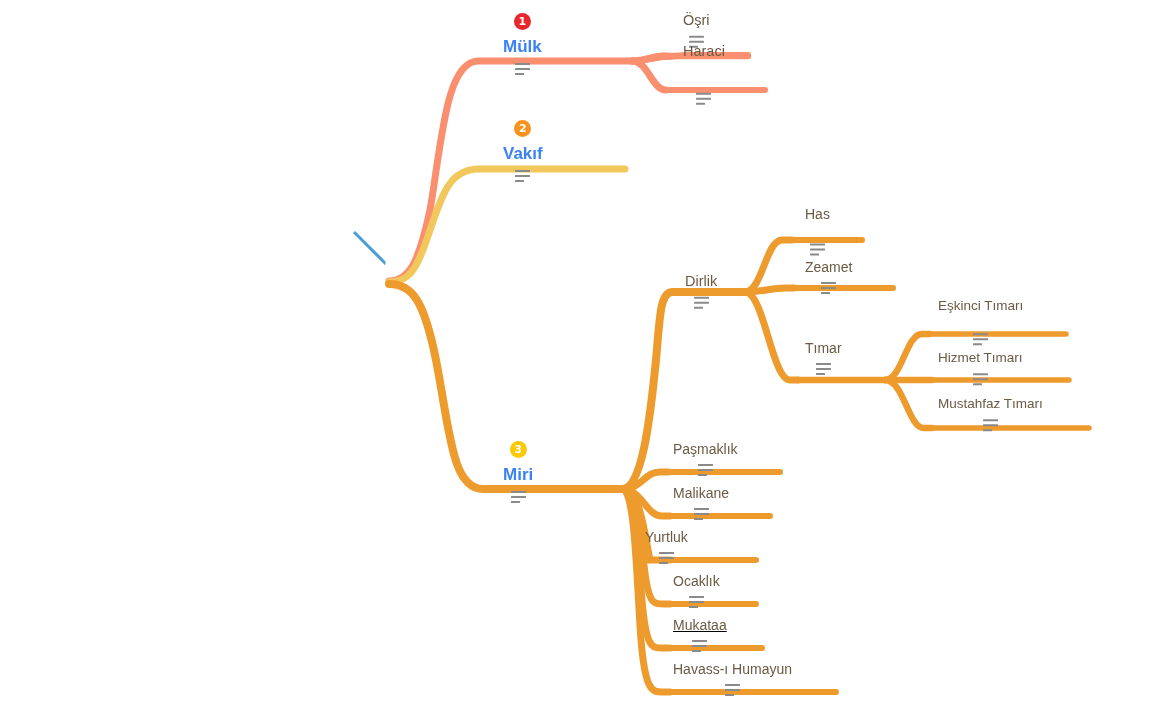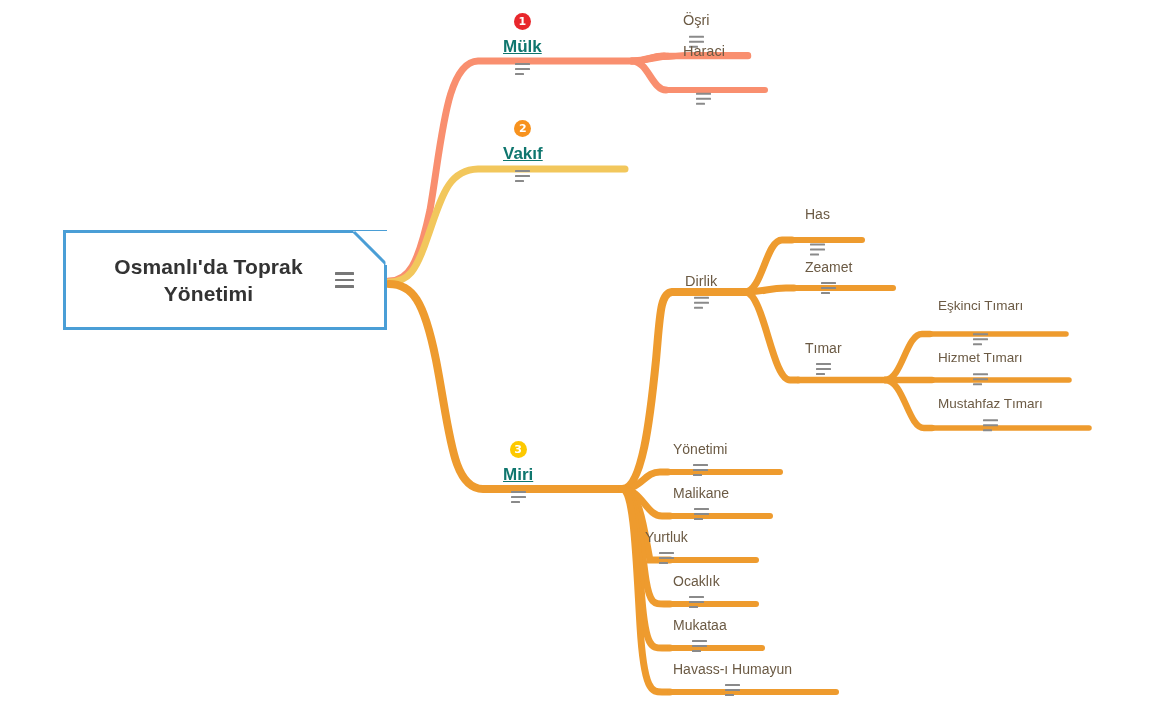--- a/index.html
+++ b/index.html
@@ -39,21 +39,21 @@
   
   .topic{
     position:absolute;
     display:flex;align-items:center;gap:8px;
     white-space:nowrap;
     transform:translateY(-50%);
     flex-direction:column;
   }
   .topic .label{line-height:1;}
 
-  .lvl1 .label{font-size:17px;font-weight:bold;color:#0f766e;text-decoration:underline;}
+  .lvl1 .label{font-size:17px;font-weight:bold;color:#3b82f6;}
   .lvl2 .label{font-size:14.5px;color:#6b5a44;}
   .lvl3 .label{font-size:14px;color:#6b5a44;}
   .lvl3b .label{font-size:13.5px;color:#6b5a44;}
 
   
   .badge{
     width:17px;height:17px;border-radius:50%;
     display:inline-flex;align-items:center;justify-content:center;
     color:#ffffff;font-size:11px;font-weight:bold;
     line-height:1;flex:0 0 auto;
@@ -131,30 +131,20 @@
     <path d="M622,489 C638,489 640,540 646,580 C650,604 654,604 664,604 L670,604" stroke="#EE9B2E" stroke-width="7" fill="none" stroke-linecap="round"></path>
     <path d="M670,604 L756,604" stroke="#EE9B2E" stroke-width="6" fill="none" stroke-linecap="round"></path>
 
     <path d="M622,489 C636,489 638,550 642,600 C646,648 652,648 662,648 L670,648" stroke="#EE9B2E" stroke-width="7" fill="none" stroke-linecap="round"></path>
     <path d="M670,648 L762,648" stroke="#EE9B2E" stroke-width="6" fill="none" stroke-linecap="round"></path>
 
     <path d="M622,489 C634,489 636,560 640,626 C644,692 652,692 662,692 L670,692" stroke="#EE9B2E" stroke-width="7" fill="none" stroke-linecap="round"></path>
     <path d="M670,692 L836,692" stroke="#EE9B2E" stroke-width="6" fill="none" stroke-linecap="round"></path>
   </svg>
 
-  <div class="root-node">
-    <div class="root-inner">
-      <div class="root-title">Osmanlı'da Toprak Yönetimi</div>
-      <span class="note-icon big">
-        <i></i>
-          <i></i>
-          <i></i>
-      </span>
-    </div>
-  </div>
   <svg class="root-fold" viewBox="0 0 36 36" xmlns="http://www.w3.org/2000/svg">
     <path d="M1,2 L34,36 L34,2 Z" fill="#ffffff"></path>
     <path d="M2,3 L34,35" stroke="#4a9ed6" stroke-width="3" fill="none"></path>
     <path d="M35,2 L35,36" stroke="#ffffff" stroke-width="3" fill="none"></path>
   </svg>
 
   <div class="topic lvl1" style="left:503px;top:44px;">
     <span class="badge" style="background: rgb(232, 39, 44);">1</span>
     <span class="label">Mülk</span>
     <span class="note-icon">
@@ -254,21 +244,21 @@
   <div class="topic lvl3b" style="left:938px;top:414px;">
     <span class="label">Mustahfaz Tımarı</span>
     <span class="note-icon">
         <i></i>
         <i></i>
         <i></i>
       </span>
   </div>
 
   <div class="topic lvl3" style="left:673px;top:459px;">
-    <span class="label">Yönetimi</span>
+    <span class="label">Paşmaklık</span>
     <span class="note-icon">
         <i></i>
         <i></i>
         <i></i>
       </span>
   </div>
   <div class="topic lvl3" style="left:673px;top:503px;">
     <span class="label">Malikane</span>
     <span class="note-icon">
         <i></i>
@@ -285,21 +275,21 @@
       </span>
   </div>
   <div class="topic lvl3" style="left:673px;top:591px;">
     <span class="label">Ocaklık</span>
     <span class="note-icon">
         <i></i>
         <i></i>
         <i></i>
       </span>
   </div>
-  <div class="topic lvl3" style="left:673px;top:635px;">
+  <div class="topic lvl3" style="left:673px;top:635px;text-decoration:underline;">
     <span class="label">Mukataa</span>
     <span class="note-icon">
         <i></i>
         <i></i>
         <i></i>
       </span>
   </div>
   <div class="topic lvl3" style="left:673px;top:679px;">
     <span class="label">Havass-ı Humayun</span>
     <span class="note-icon">

